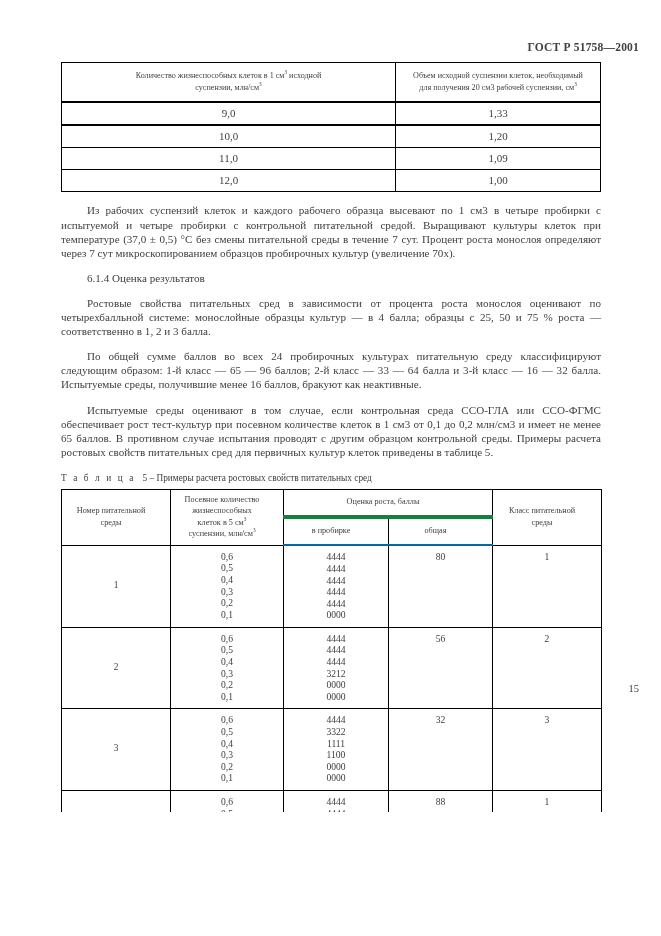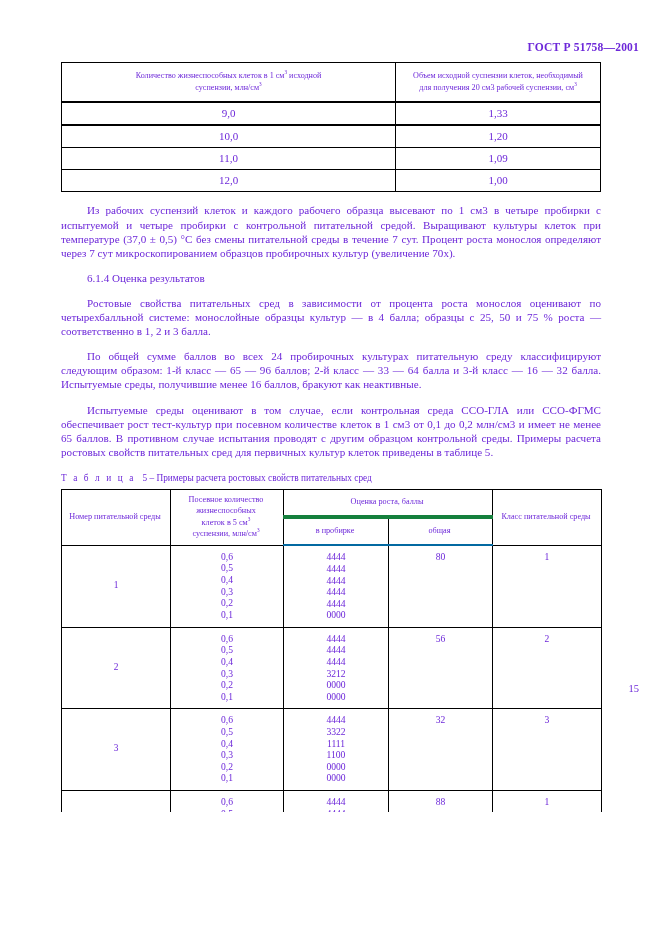--- a/index.html
+++ b/index.html
@@ -6,21 +6,21 @@
     margin: 0;
     padding: 0;
     background: #ffffff;
   }
   .page {
     position: relative;
     width: 661px;
     height: 812px;
     background: #ffffff;
     font-family: "Liberation Serif", serif;
-    color: #6d28d9;
+    color: #404040;
     overflow: hidden;
     box-sizing: border-box;
   }
 
   
   .doc-header {
     position: absolute;
     top: 41px;
     right: 22px;
     font-family: "Liberation Serif", serif;
@@ -100,21 +100,21 @@
   #table5 { font-size: 8.3px; }
   #table5 col.c-num   { width: 109px; }
   #table5 col.c-seed  { width: 113px; }
   #table5 col.c-tube  { width: 105px; }
   #table5 col.c-tot   { width: 104px; }
   #table5 col.c-class { width: 109px; }
 
   #table5 thead td {
     font-size: 8.2px;
     line-height: 1.4;
-    padding: 4px 8px 5px 6px;
+    padding: 4px 16px 5px 6px;
   }
   #table5 thead .hrow1 td.thick,
   #table5 thead .hrow2 td.thick { border-bottom: 4px solid #15803d; }
   #table5 thead tr:last-child td { border-bottom: 2px solid #0369a1; font-family: Liberation Serif, serif; }
 
   #table5 tbody td {
     font-size: 9.6px;
     line-height: 11.6px;
     padding: 5px 4px 6px 4px;
     vertical-align: top;

